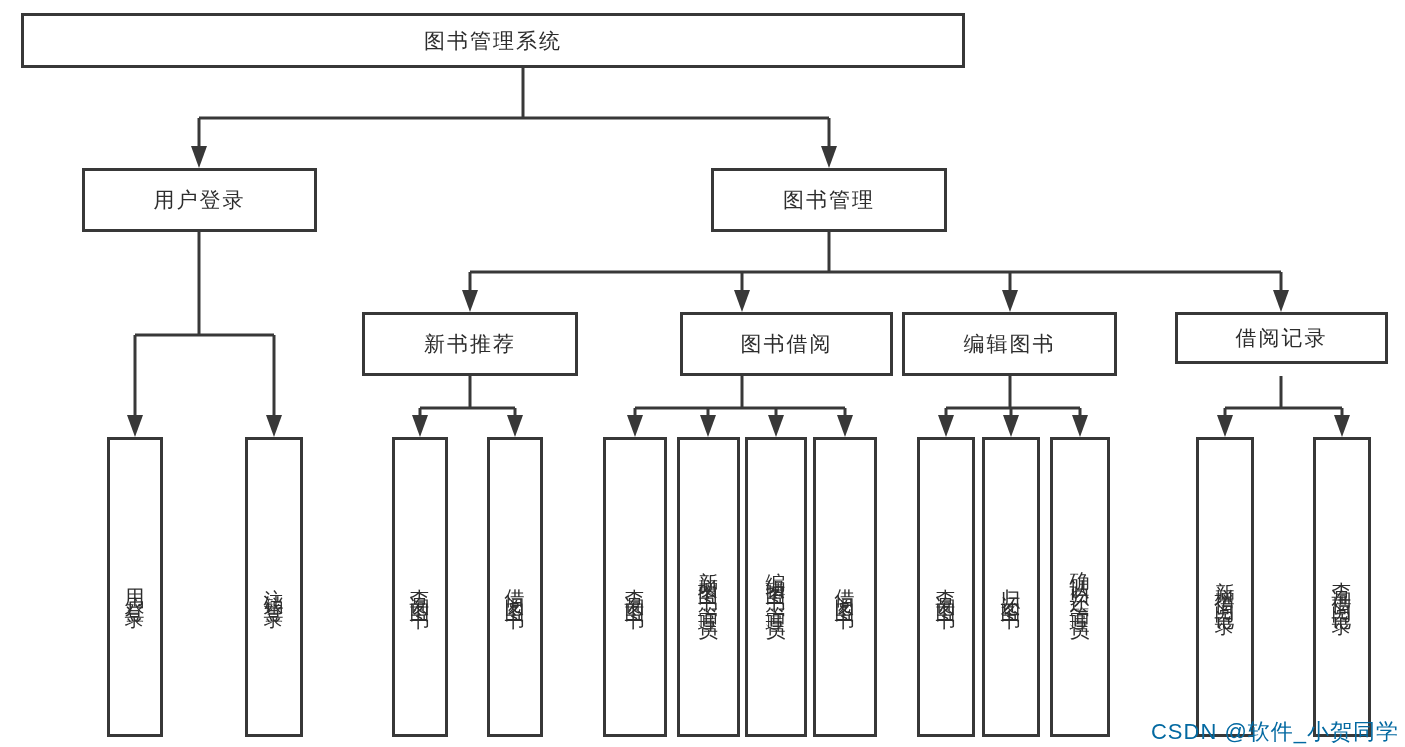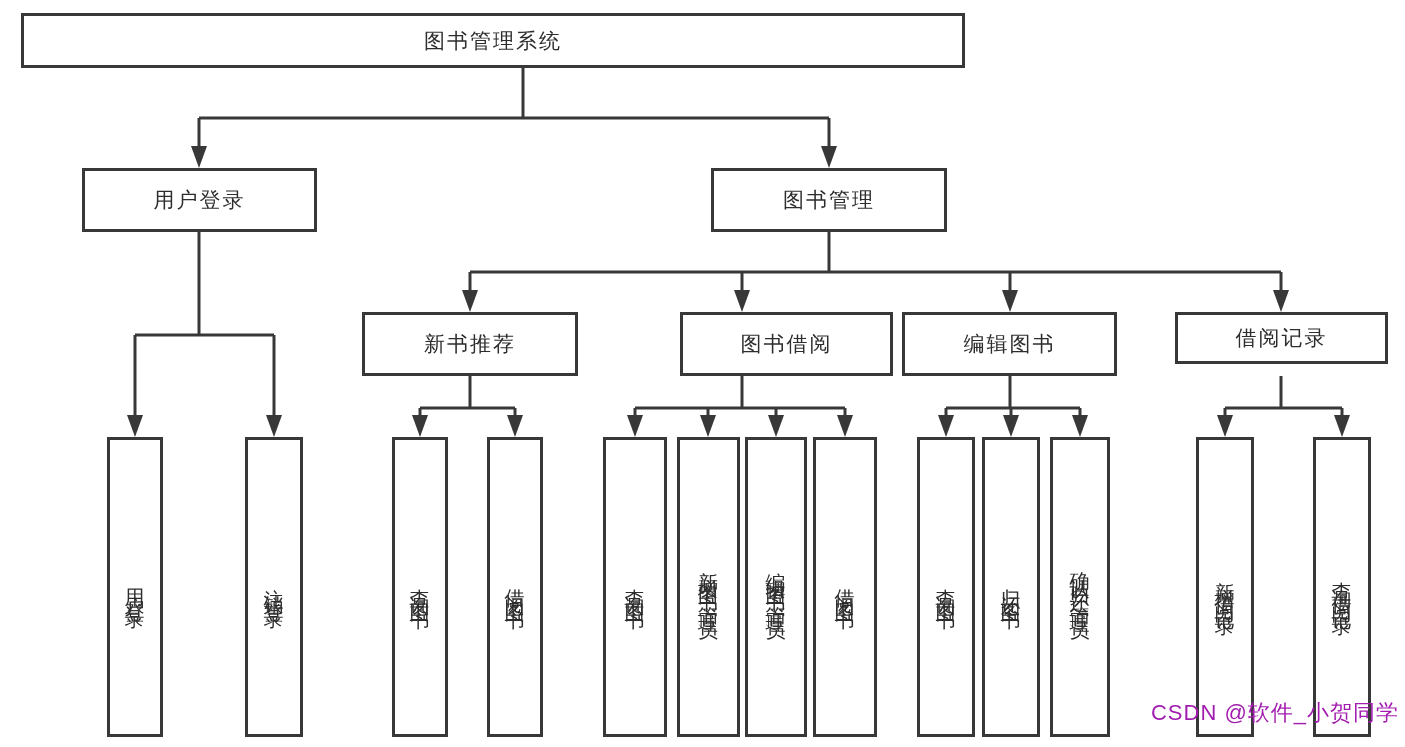--- a/index.html
+++ b/index.html
@@ -42,23 +42,23 @@
   }
   .vnode .vtext {
     writing-mode: vertical-rl;
     letter-spacing: 7px;
     line-height: 1;
     white-space: nowrap;
   }
   .watermark {
     position: absolute;
     right: 6px;
-    bottom: 19px;
+    bottom: 0;
     font-size: 22px;
-    color: #a21caf;
+    color: #0369a1;
     letter-spacing: 1px;
     white-space: nowrap;
   }
 </style>
 </head>
 <body>
 
 <div id="canvas">
 
   <svg id="wires" viewBox="0 0 1405 747" xmlns="http://www.w3.org/2000/svg">

